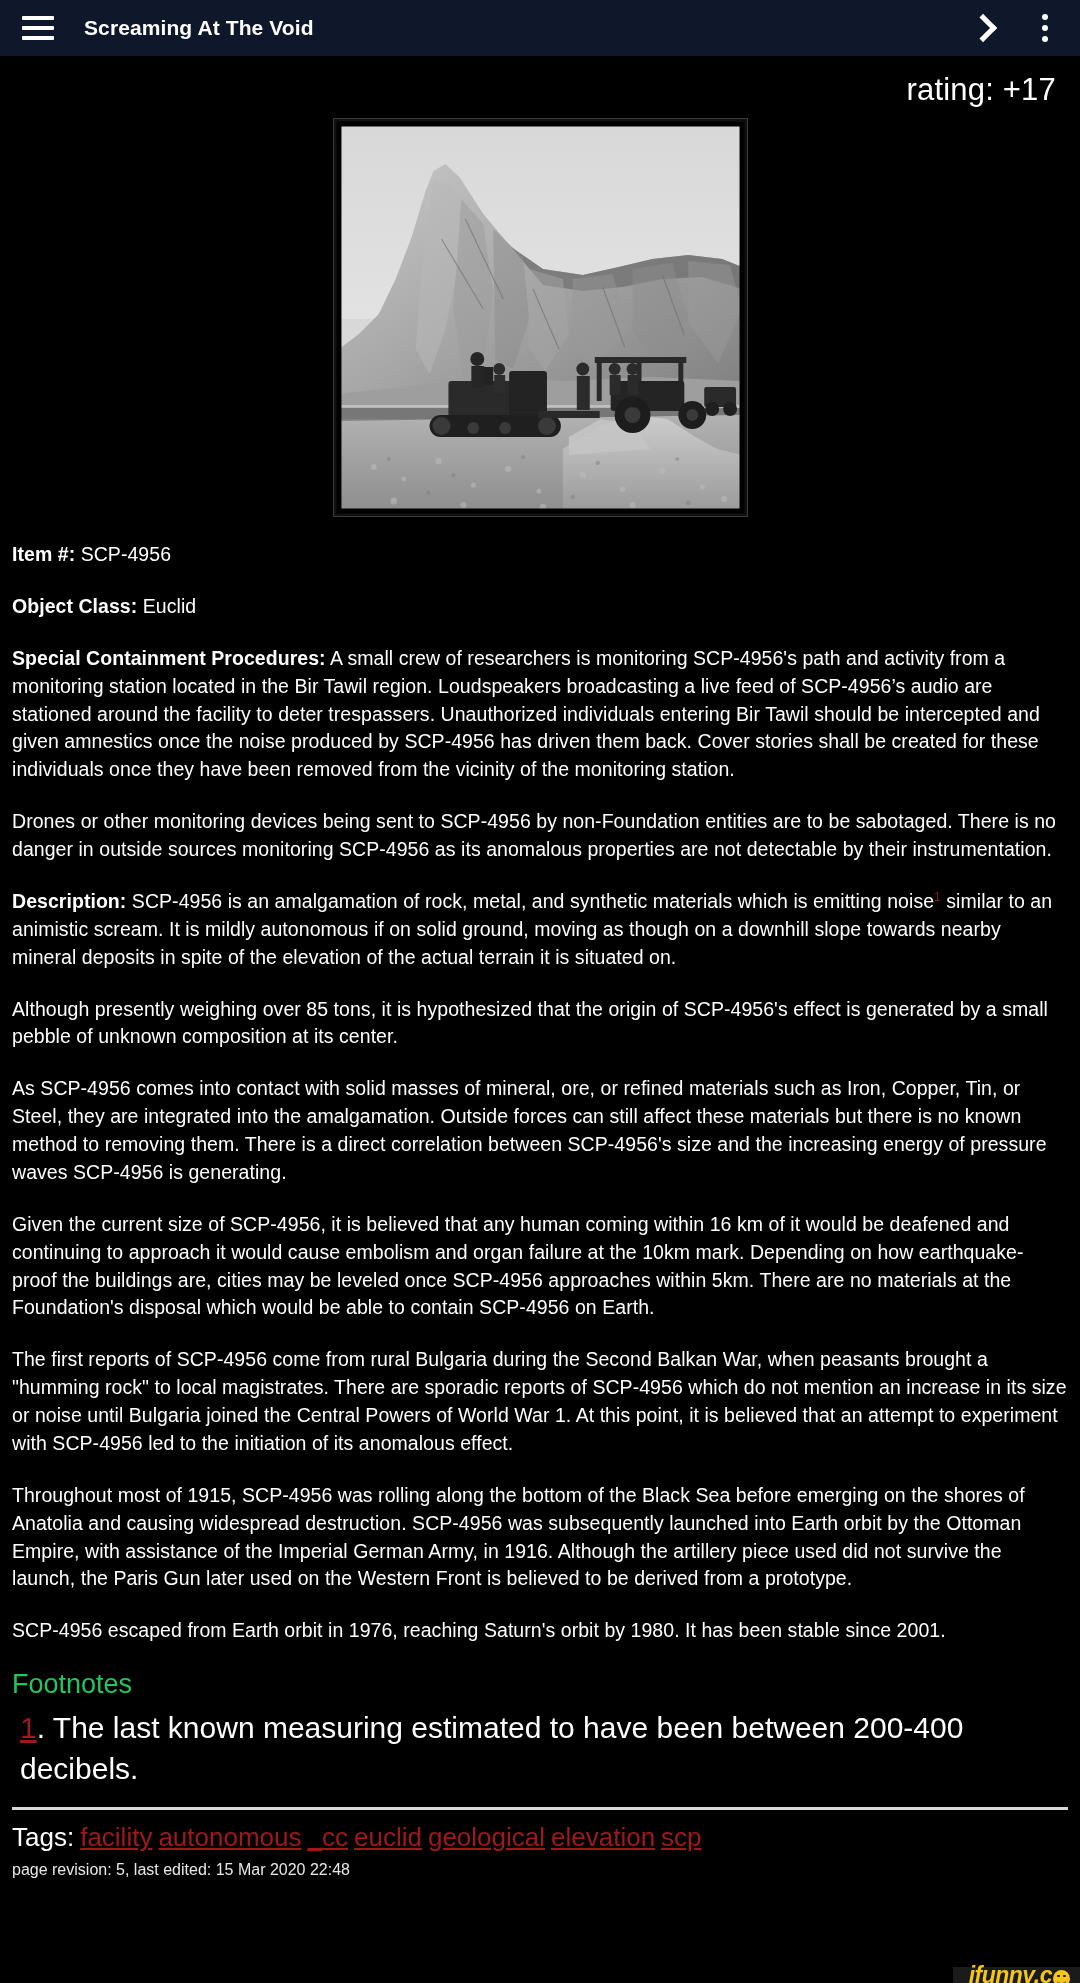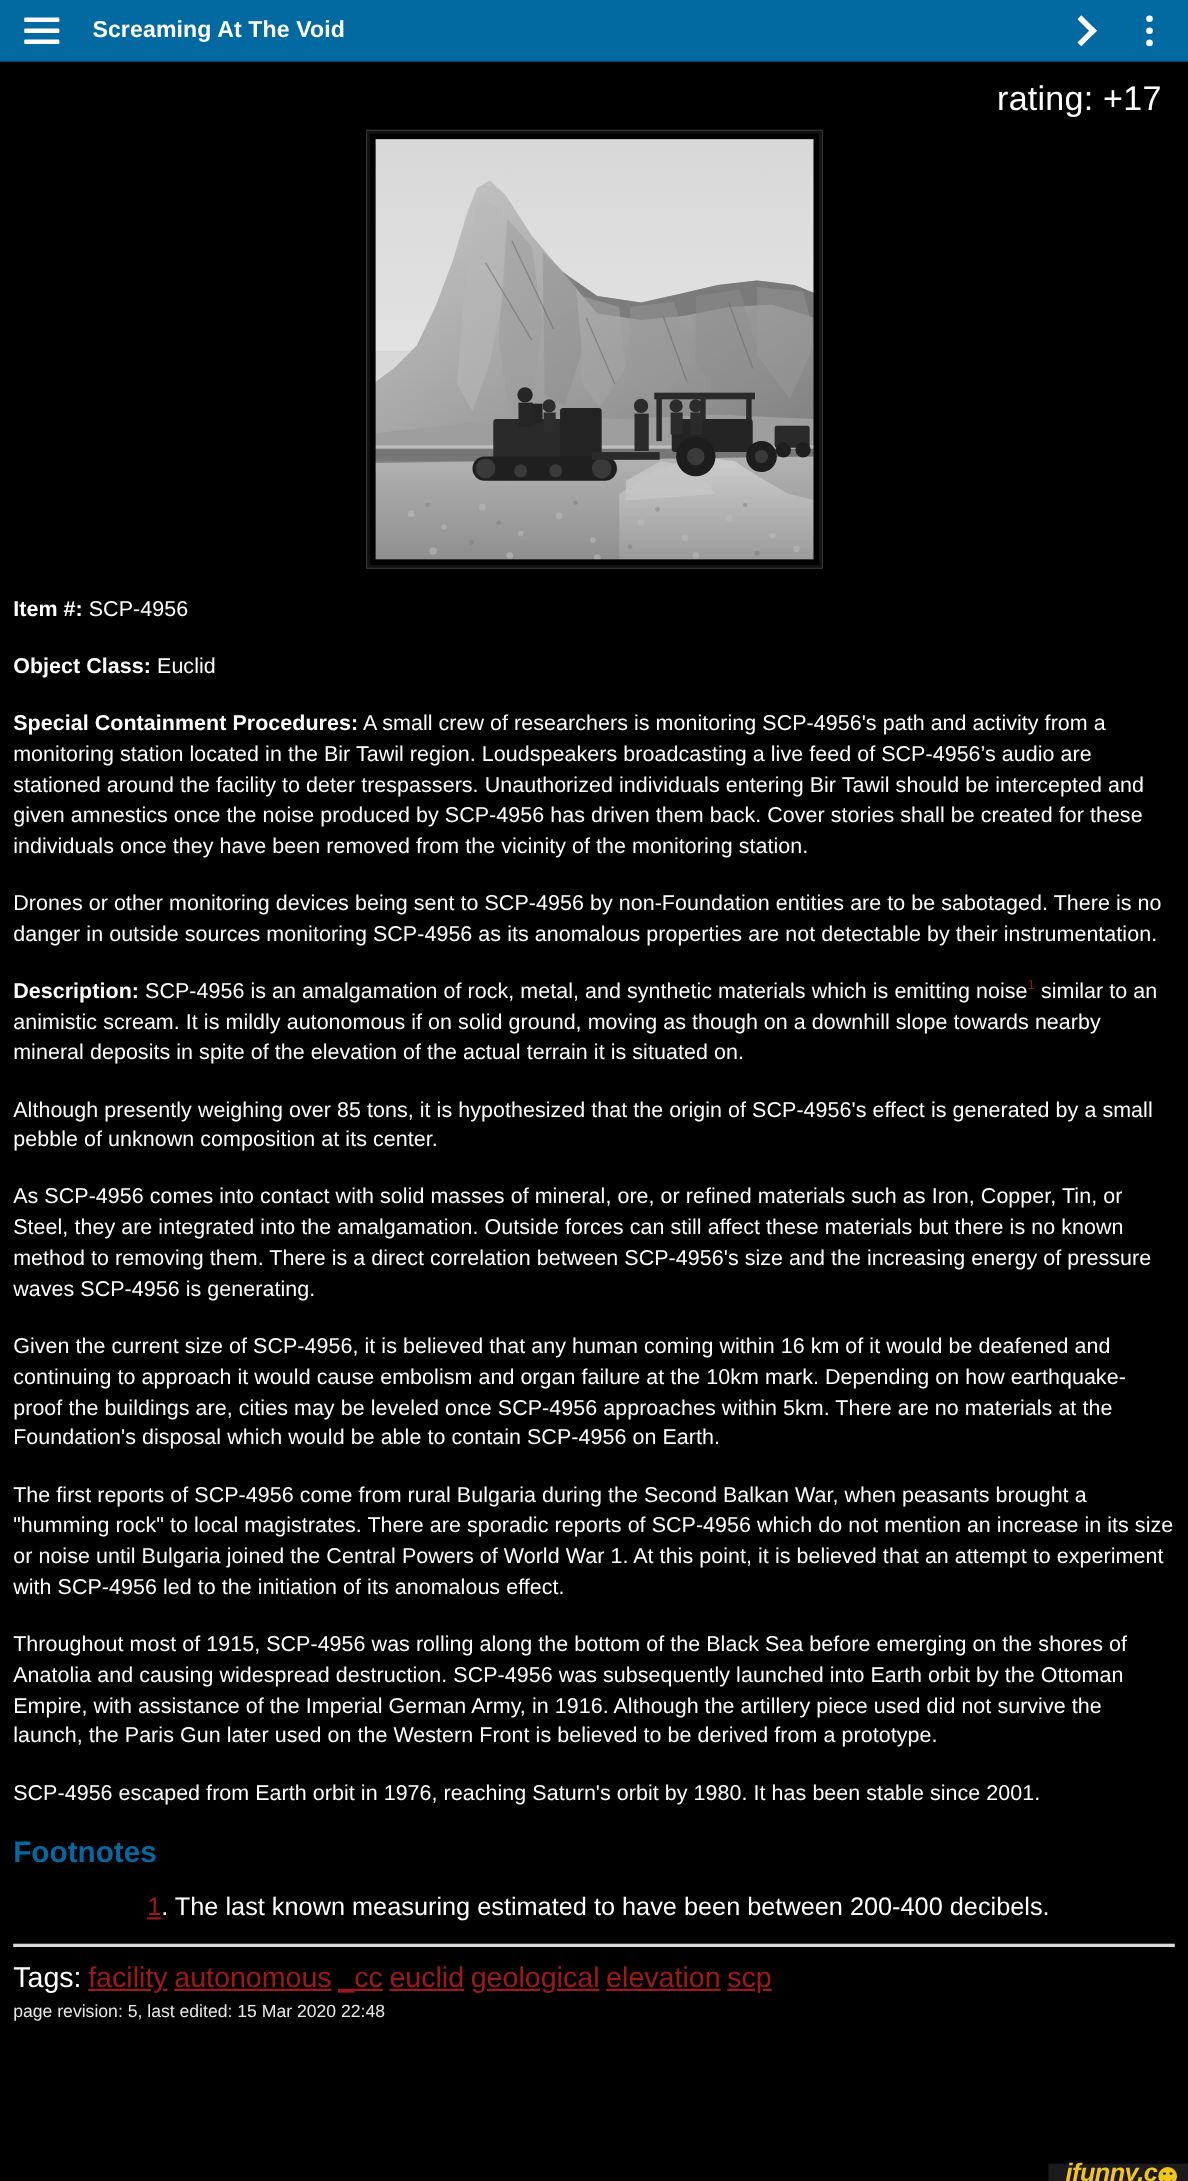--- a/index.html
+++ b/index.html
@@ -14,21 +14,21 @@
     position: relative;
     width: 1080px;
     height: 1983px;
     background: #000000;
   }
 
   
   .appbar {
     position: relative;
     height: 56px;
-    background: #0369a1;
+    background: #0f172a;
     display: flex;
     align-items: center;
     padding: 0 12px 0 22px;
     width: 100%;
   }
   .hamburger {
     width: 32px;
     height: 24px;
     display: flex;
     flex-direction: column;
@@ -150,33 +150,32 @@
   .body p b { font-weight: bold; margin-top: 24px; }
   sup.fn {
     color: #8b1a1a;
     font-size: 12px;
     vertical-align: super;
     line-height: 0;
     cursor: pointer;
   }
 
   .footnotes-head {
-    color: #0369a1;
+    color: #22c55e;
     font-size: 27px;
-    font-weight: bold;
+    font-weight: normal;
     margin-top: 10px;
-    margin-bottom: 18px;
+    margin-bottom: 8px;
     padding-left: 12px;
   }
   .footnote-item {
     color: #ffffff;
-    font-size: 23px;
-    padding-left: 8px;
+    font-size: 30px;
+    padding-left: 20px;
     line-height: 1.35;
-    text-align: center;
   }
   .fn-num {
     color: #9b1b1b;
     text-decoration: underline;
     cursor: pointer;
   }
 
   .rule {
     height: 3px;
     background: #d9d9d9;

